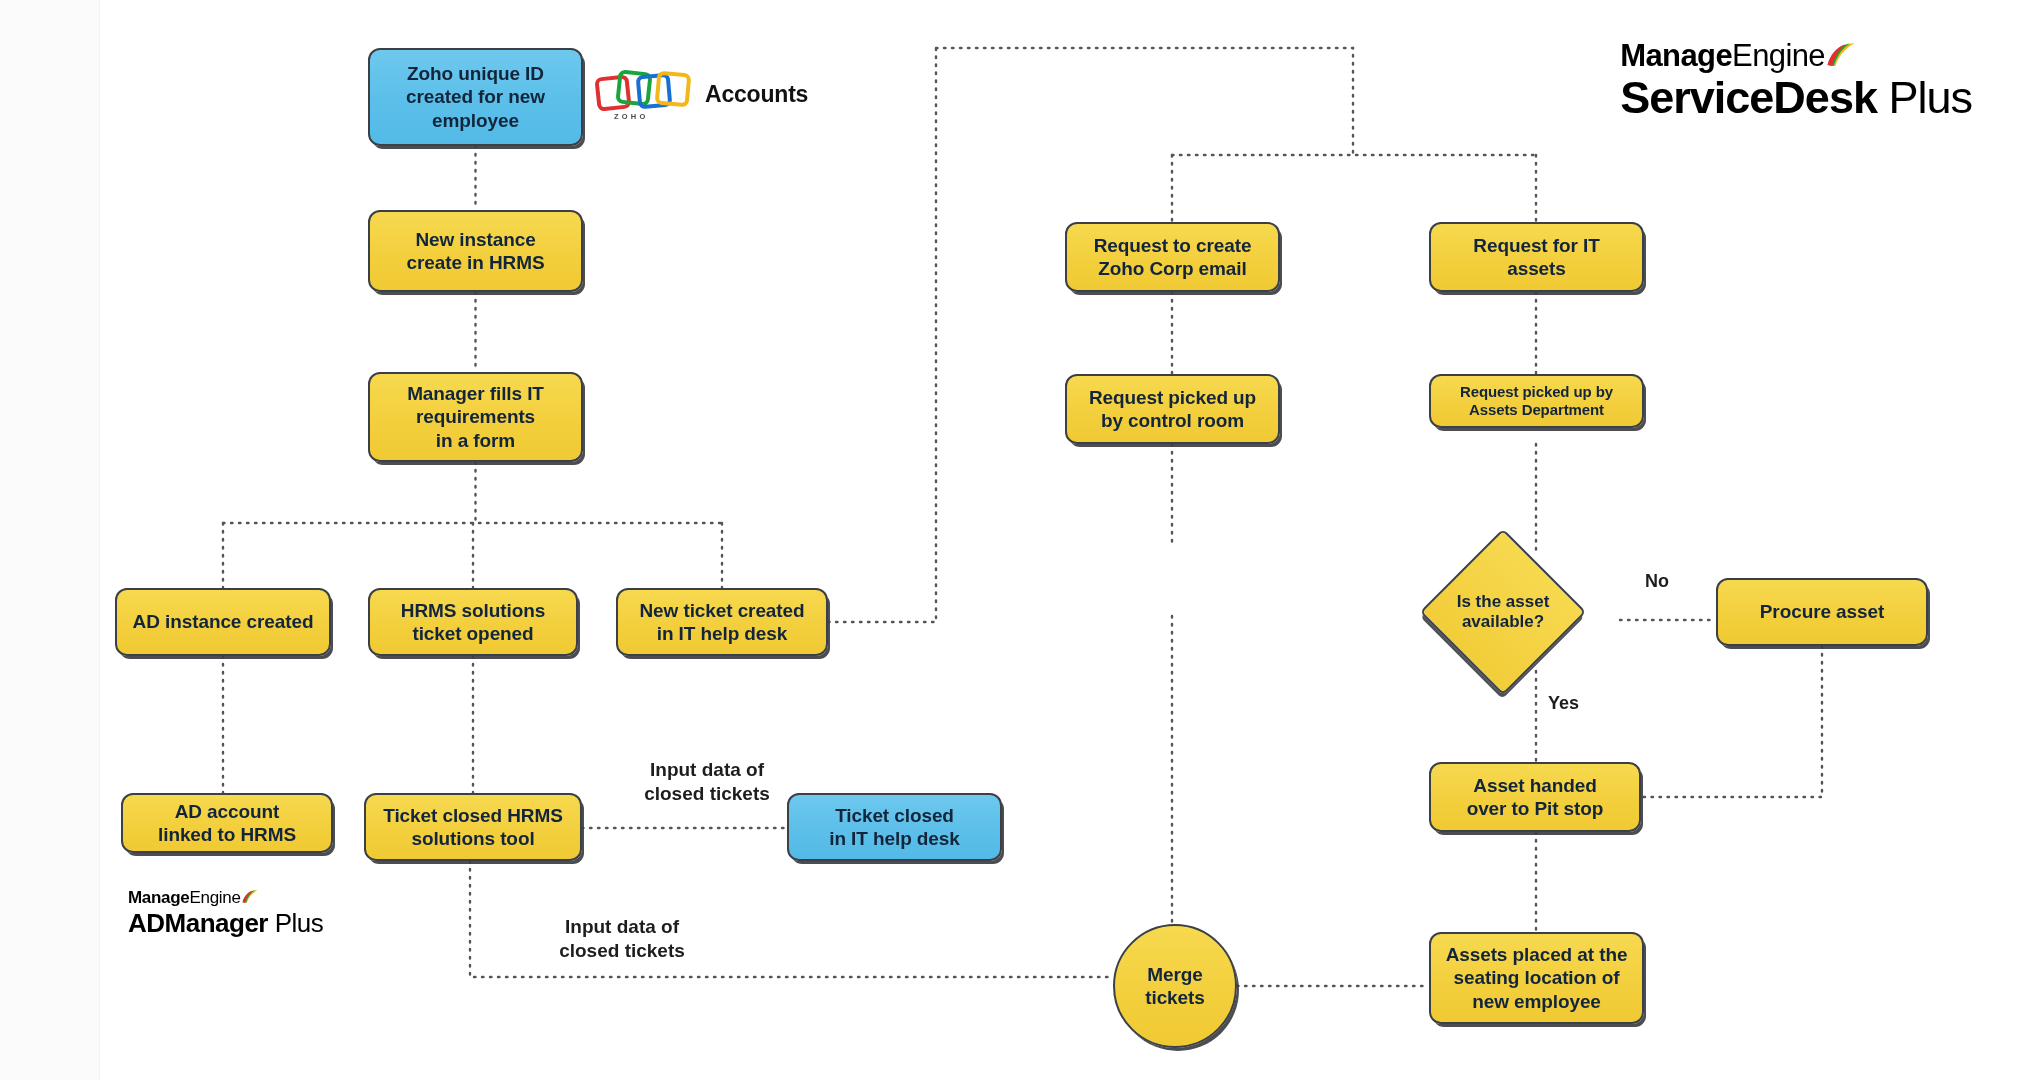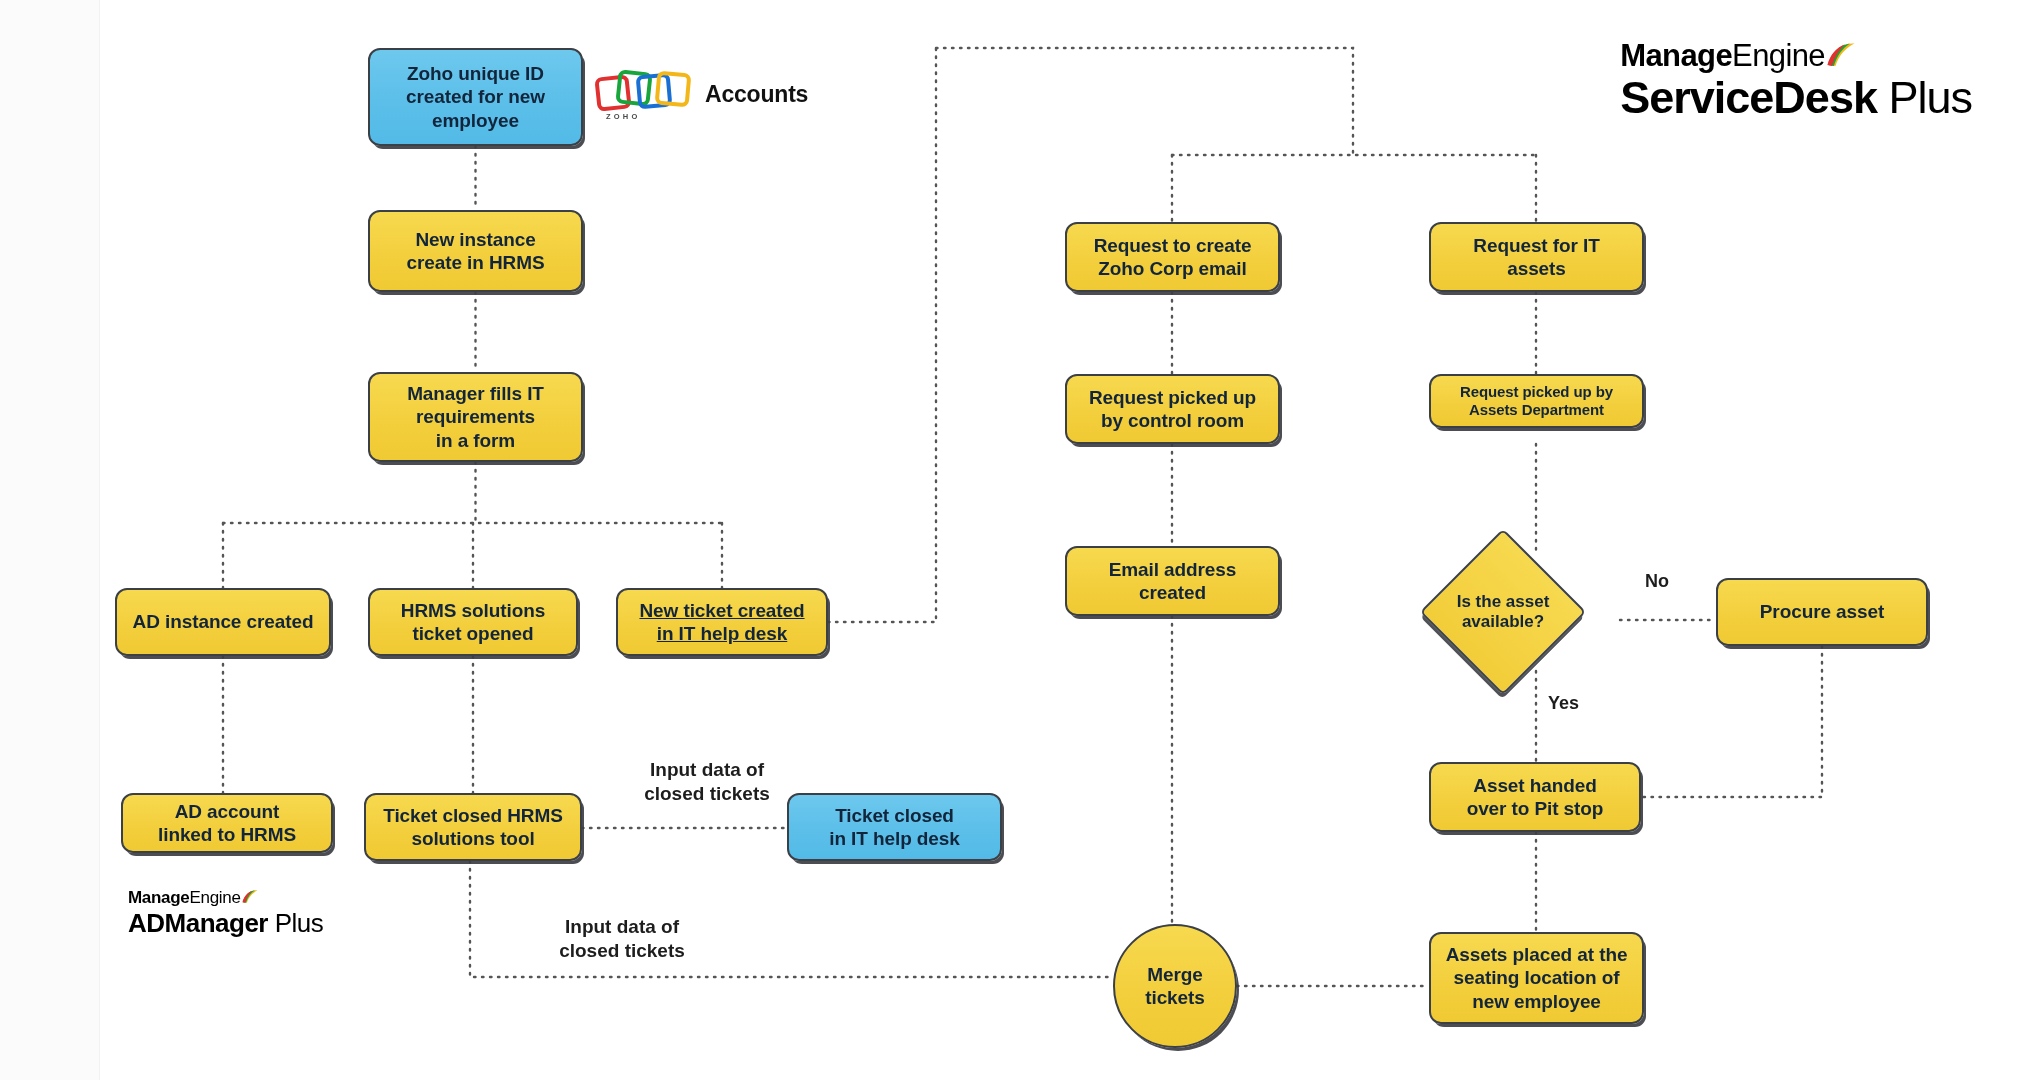--- a/index.html
+++ b/index.html
@@ -156,21 +156,21 @@
   #zoho-mark { position: relative; width: 96px; height: 52px; }
   .zsq {
     position: absolute;
     width: 34px; height: 34px;
     border-radius: 7px;
     border: 4px solid;
     background: transparent;
   }
   #zoho-word {
     position: absolute;
-    bottom: -1px; left: 10px;
+    bottom: -1px; left: 18px;
     font-size: 7.5px;
     letter-spacing: 3.2px;
     font-weight: 700;
     color: #4a4a4a;
   }
   #accounts-label {
     font-size: 23px;
     font-weight: 800;
     color: #111;
     letter-spacing: -0.2px;
@@ -252,21 +252,21 @@
   <div class="node yellow" style="left:115px;top:588px;width:216px;height:68px;font-size:19px;">
     <span class="inner" style="white-space:pre-line;">AD instance created</span>
   </div>
 
   <div class="node yellow" style="left:368px;top:588px;width:210px;height:68px;font-size:19px;">
     <span class="inner" style="white-space:pre-line;">HRMS solutions
 ticket opened</span>
   </div>
 
   <div class="node yellow" style="left:616px;top:588px;width:212px;height:68px;font-size:19px;">
-    <span class="inner" style="white-space:pre-line;text-decoration:underline;">New ticket created
+    <span class="inner" style="white-space:pre-line;">New ticket created
 in IT help desk</span>
   </div>
 
   <div class="node yellow" style="left:121px;top:793px;width:212px;height:60px;font-size:19px;">
     <span class="inner" style="white-space:pre-line;">AD account
 linked to HRMS</span>
   </div>
 
   <div class="node yellow" style="left:364px;top:793px;width:218px;height:68px;font-size:19px;">
     <span class="inner" style="white-space:pre-line;">Ticket closed HRMS
@@ -281,24 +281,20 @@
   <div class="node yellow" style="left:1065px;top:222px;width:215px;height:70px;font-size:19px;">
     <span class="inner" style="white-space:pre-line;">Request to create
 Zoho Corp email</span>
   </div>
 
   <div class="node yellow" style="left:1065px;top:374px;width:215px;height:70px;font-size:19px;">
     <span class="inner" style="white-space:pre-line;">Request picked up
 by control room</span>
   </div>
 
-  <div class="node yellow" style="left:1065px;top:546px;width:215px;height:70px;font-size:19px;">
-    <span class="inner" style="white-space:pre-line;">Email address
-created</span>
-  </div>
 
   <div class="node yellow" style="left:1429px;top:222px;width:215px;height:70px;font-size:19px;">
     <span class="inner" style="white-space:pre-line;">Request for IT
 assets</span>
   </div>
 
   <div class="node yellow" style="left:1429px;top:374px;width:215px;height:54px;font-size:15px;">
     <span class="inner" style="white-space:pre-line;">Request picked up by
 Assets Department</span>
   </div>

